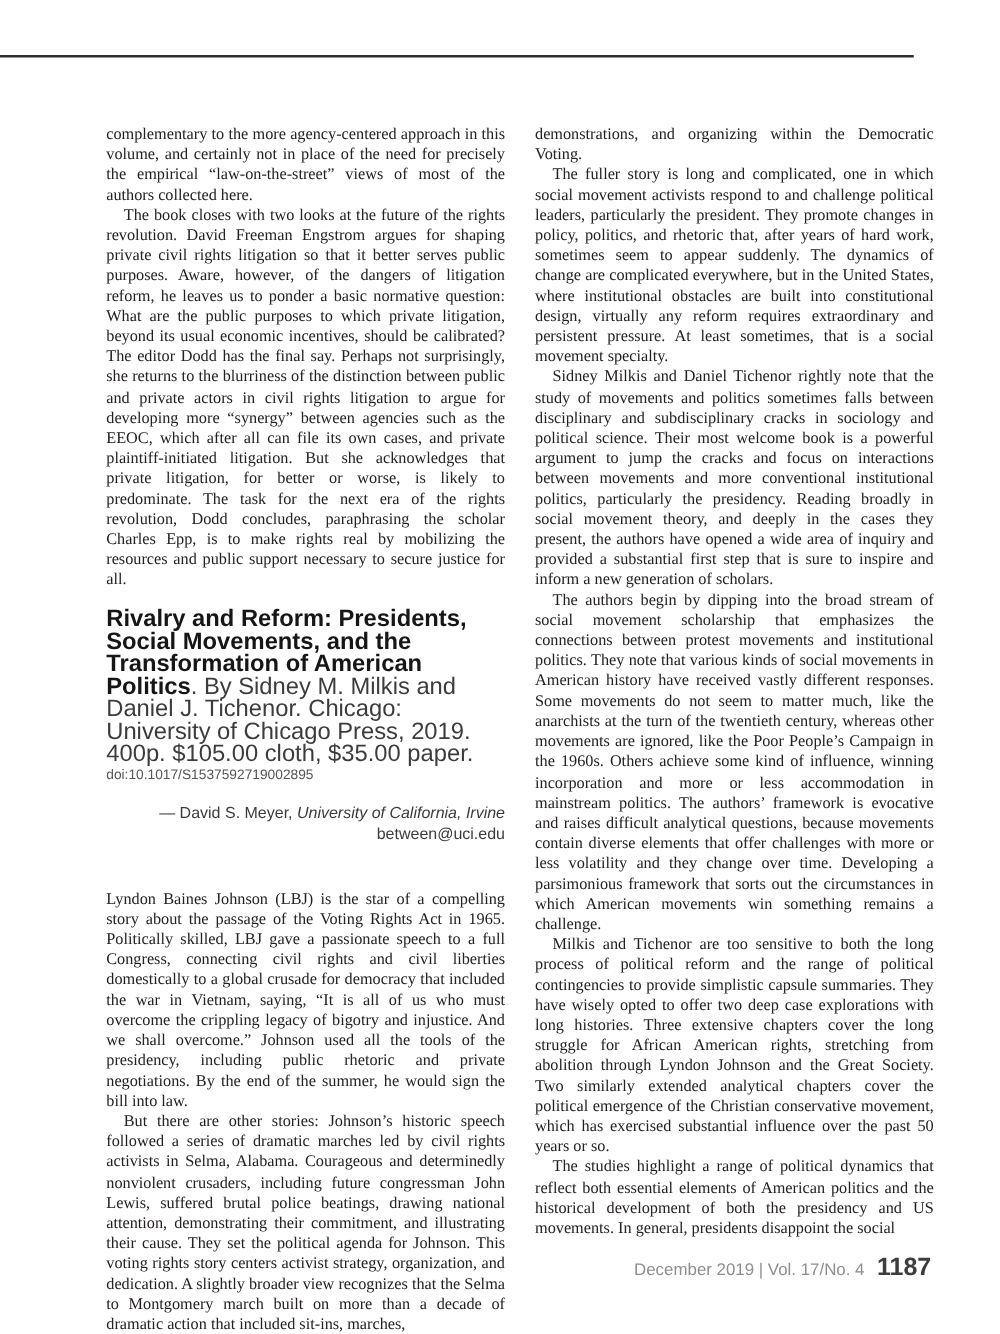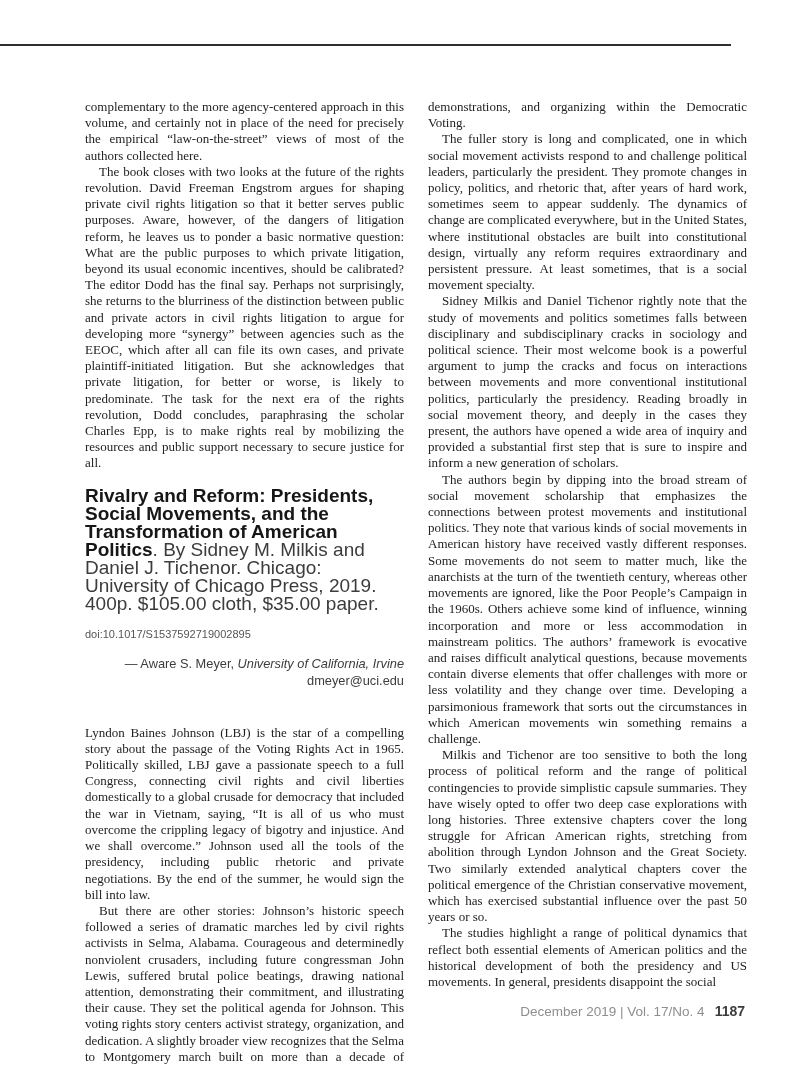--- a/index.html
+++ b/index.html
@@ -56,21 +56,21 @@
   }
   .review-title {
     font-weight: bold;
     color: #161616;
   }
   .review-doi {
     font-family: "Liberation Sans", "DejaVu Sans", sans-serif;
     font-size: 11px;
     color: #555555;
     text-align: left;
-    margin-top: 14px;
+    margin-top: 0;
     line-height: 14px;
   }
   .reviewer-block {
     font-family: "Liberation Sans", "DejaVu Sans", sans-serif;
     font-size: 12.8px;
     color: #3c3c3c;
     text-align: right;
     line-height: 17px;
     margin-top: 14px;
     margin-bottom: 36px;
@@ -88,21 +88,21 @@
     white-space: nowrap;
   }
   .footer .issue {
     color: #8e8e8e;
     text-align: center;
   }
   .footer .page-num {
     color: #3d3d3d;
     font-weight: bold;
     margin-left: 10px;
-    font-size: 14px;
+    font-size: 20px;
   }
 </style>
 </head>
 <body>
 
 <div id="page">
 
   <div class="top-rule"></div>
 
   <div class="columns">
@@ -110,22 +110,22 @@
     <div class="column">
       <p>complementary to the more agency-centered approach in this volume, and certainly not in place of the need for precisely the empirical “law-on-the-street” views of most of the authors collected here.</p>
       <p class="indent">The book closes with two looks at the future of the rights revolution. David Freeman Engstrom argues for shaping private civil rights litigation so that it better serves public purposes. Aware, however, of the dangers of litigation reform, he leaves us to ponder a basic normative question: What are the public purposes to which private litigation, beyond its usual economic incentives, should be calibrated? The editor Dodd has the final say. Perhaps not surprisingly, she returns to the blurriness of the distinction between public and private actors in civil rights litigation to argue for developing more “synergy” between agencies such as the EEOC, which after all can file its own cases, and private plaintiff-initiated litigation. But she acknowledges that private litigation, for better or worse, is likely to predominate. The task for the next era of the rights revolution, Dodd concludes, paraphrasing the scholar Charles Epp, is to make rights real by mobilizing the resources and public support necessary to secure justice for all.</p>
 
       <div class="review-header">
         <span class="review-title">Rivalry and Reform: Presidents, Social Movements, and the Transformation of American Politics</span><span>. By Sidney M. Milkis and Daniel J. Tichenor. Chicago: University of Chicago Press, 2019. 400p. $105.00 cloth, $35.00 paper.</span>
       </div>
       <div class="review-doi">doi:10.1017/S1537592719002895</div>
 
       <div class="reviewer-block">
-        <div><span>— Aware S. Meyer, </span><span class="reviewer-affiliation">University of California, Irvine</span></div>
-        <div>dmeyer@uci.edu</div>
+        <div><span>— David S. Meyer, </span><span class="reviewer-affiliation">University of California, Irvine</span></div>
+        <div>between@uci.edu</div>
       </div>
 
       <p>Lyndon Baines Johnson (LBJ) is the star of a compelling story about the passage of the Voting Rights Act in 1965. Politically skilled, LBJ gave a passionate speech to a full Congress, connecting civil rights and civil liberties domestically to a global crusade for democracy that included the war in Vietnam, saying, “It is all of us who must overcome the crippling legacy of bigotry and injustice. And we shall overcome.” Johnson used all the tools of the presidency, including public rhetoric and private negotiations. By the end of the summer, he would sign the bill into law.</p>
       <p class="indent">But there are other stories: Johnson’s historic speech followed a series of dramatic marches led by civil rights activists in Selma, Alabama. Courageous and determinedly nonviolent crusaders, including future congressman John Lewis, suffered brutal police beatings, drawing national attention, demonstrating their commitment, and illustrating their cause. They set the political agenda for Johnson. This voting rights story centers activist strategy, organization, and dedication. A slightly broader view recognizes that the Selma to Montgomery march built on more than a decade of dramatic action that included sit-ins, marches,</p>
     </div>
 
     <div class="column">
       <p>demonstrations, and organizing within the Democratic Voting.</p>
       <p class="indent">The fuller story is long and complicated, one in which social movement activists respond to and challenge political leaders, particularly the president. They promote changes in policy, politics, and rhetoric that, after years of hard work, sometimes seem to appear suddenly. The dynamics of change are complicated everywhere, but in the United States, where institutional obstacles are built into constitutional design, virtually any reform requires extraordinary and persistent pressure. At least sometimes, that is a social movement specialty.</p>
       <p class="indent">Sidney Milkis and Daniel Tichenor rightly note that the study of movements and politics sometimes falls between disciplinary and subdisciplinary cracks in sociology and political science. Their most welcome book is a powerful argument to jump the cracks and focus on interactions between movements and more conventional institutional politics, particularly the presidency. Reading broadly in social movement theory, and deeply in the cases they present, the authors have opened a wide area of inquiry and provided a substantial first step that is sure to inspire and inform a new generation of scholars.</p>

